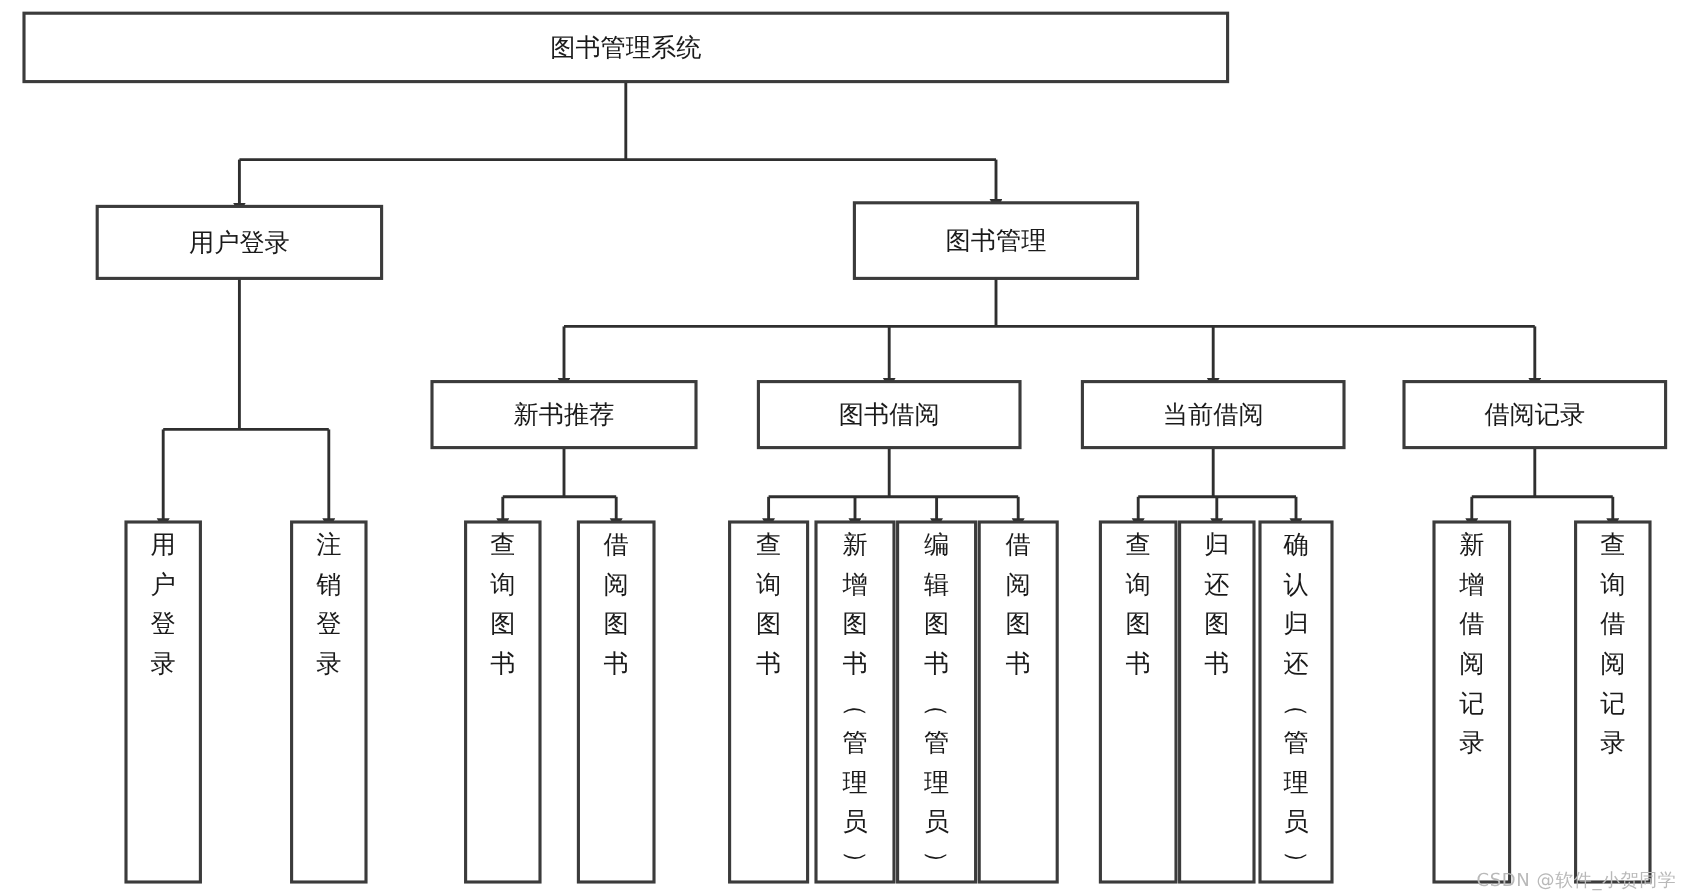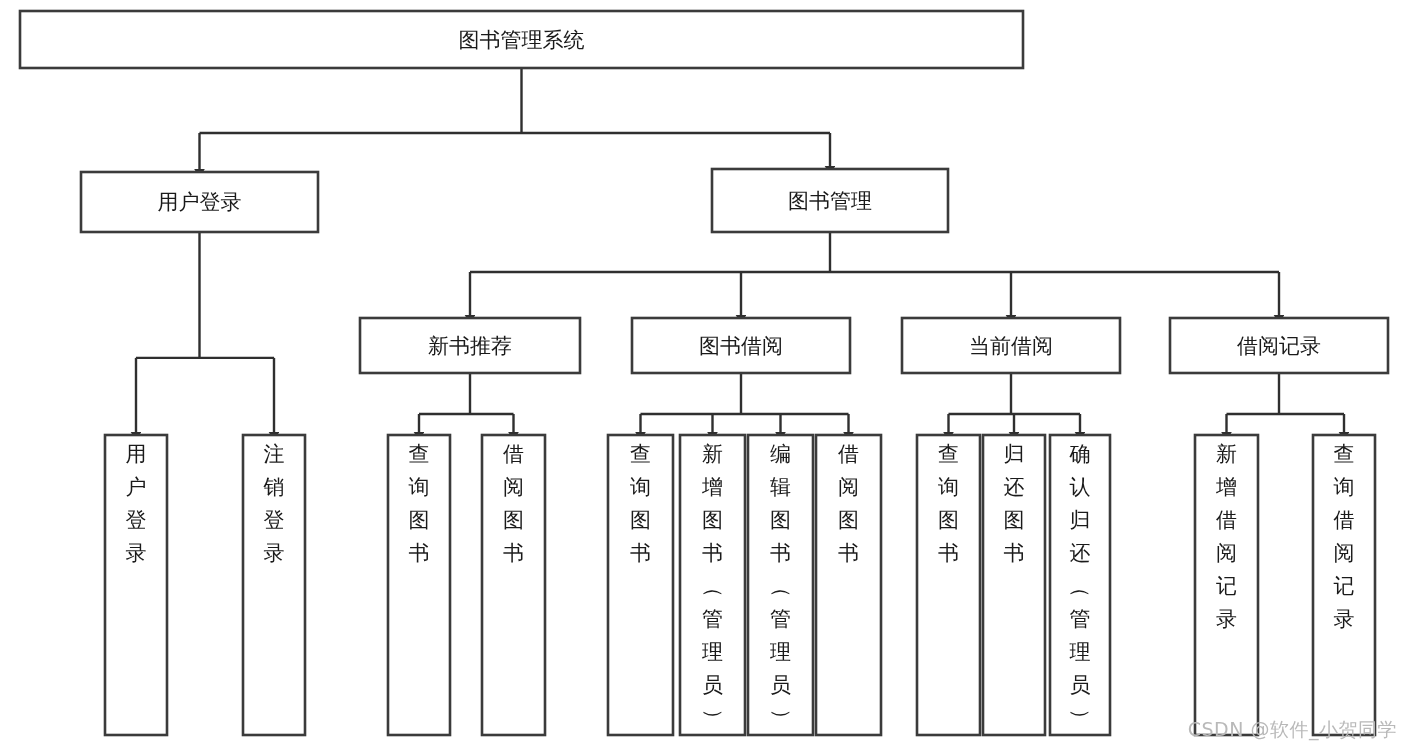--- a/index.html
+++ b/index.html
@@ -34,21 +34,21 @@
   .edge-line {
     stroke: #2f2f2f;
     stroke-width: 2.4;
     fill: none;
   }
   .watermark {
     position: absolute;
     right: 8px;
     bottom: 4px;
     font-family: "DejaVu Sans", "Liberation Sans", sans-serif;
-    font-size: 19px;
+    font-size: 15px;
     color: #b9b9b9;
     white-space: nowrap;
     letter-spacing: 0.5px;
     margin-top: 36px;
   }
 </style>
 </head>
 <body>
 
 <div id="diagram-root">

